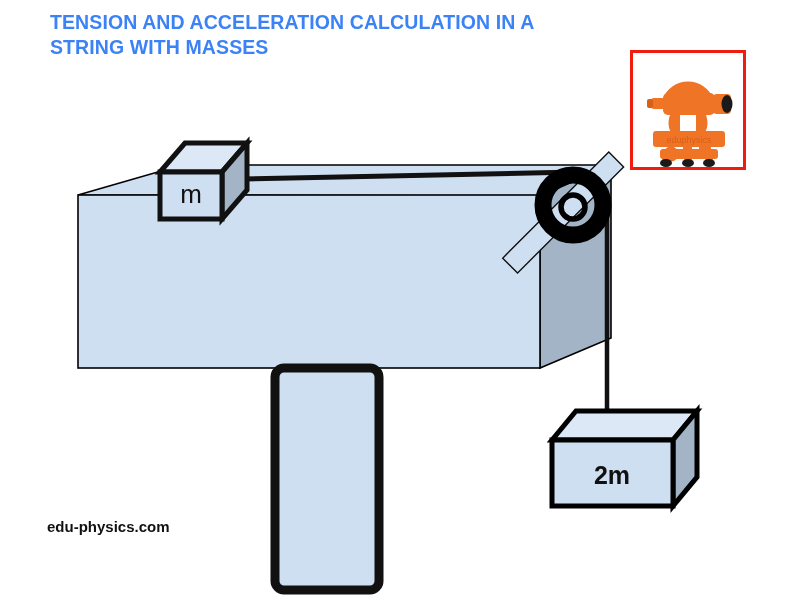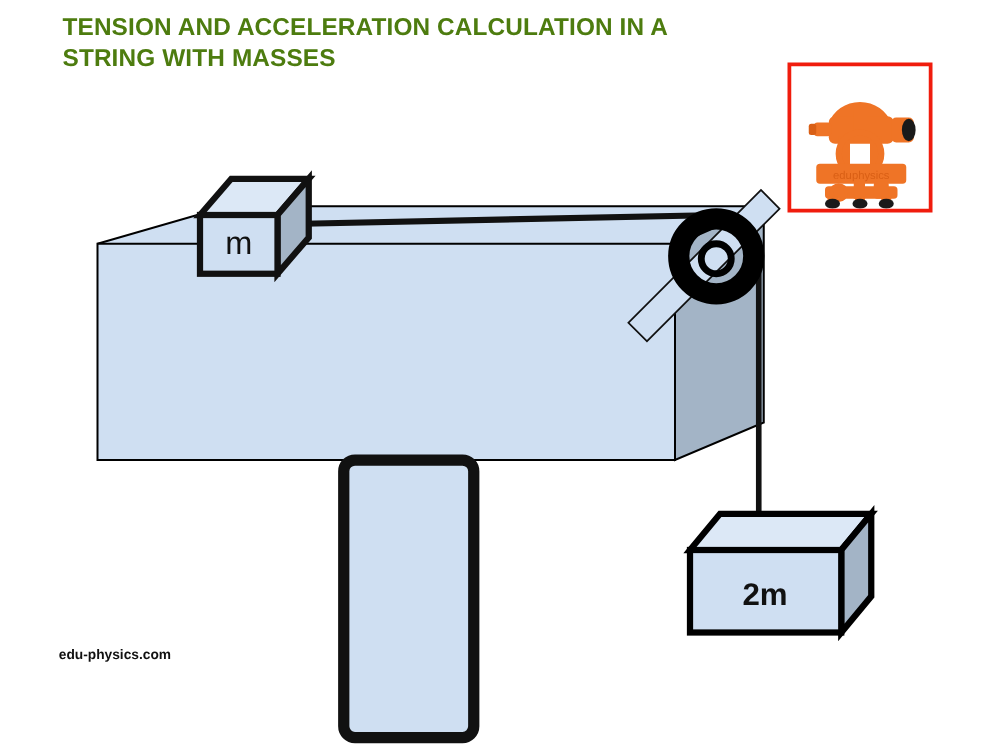--- a/index.html
+++ b/index.html
@@ -26,37 +26,37 @@
     top: 0;
     width: 800px;
     height: 600px;
     display: block;
   }
   .title-block {
     position: absolute;
     left: 50px;
     top: 10px;
     width: 560px;
-    color: #4d7c0f;
+    color: #3b82f6;
     font-family: "Liberation Sans", sans-serif;
     font-weight: bold;
     font-size: 19.5px;
     line-height: 25px;
     letter-spacing: 0.1px;
     text-transform: uppercase;
     white-space: pre-line;
   }
   .credit-text {
     position: absolute;
     left: 47px;
     top: 518px;
     color: #111111;
     font-family: "Liberation Sans", sans-serif;
     font-weight: bold;
-    font-size: 11px;
+    font-size: 15px;
   }
   .logo-frame {
     position: absolute;
     left: 630px;
     top: 50px;
     width: 116px;
     height: 120px;
     border: 3px solid #f01c0d;
     background: #ffffff;
     box-sizing: border-box;

